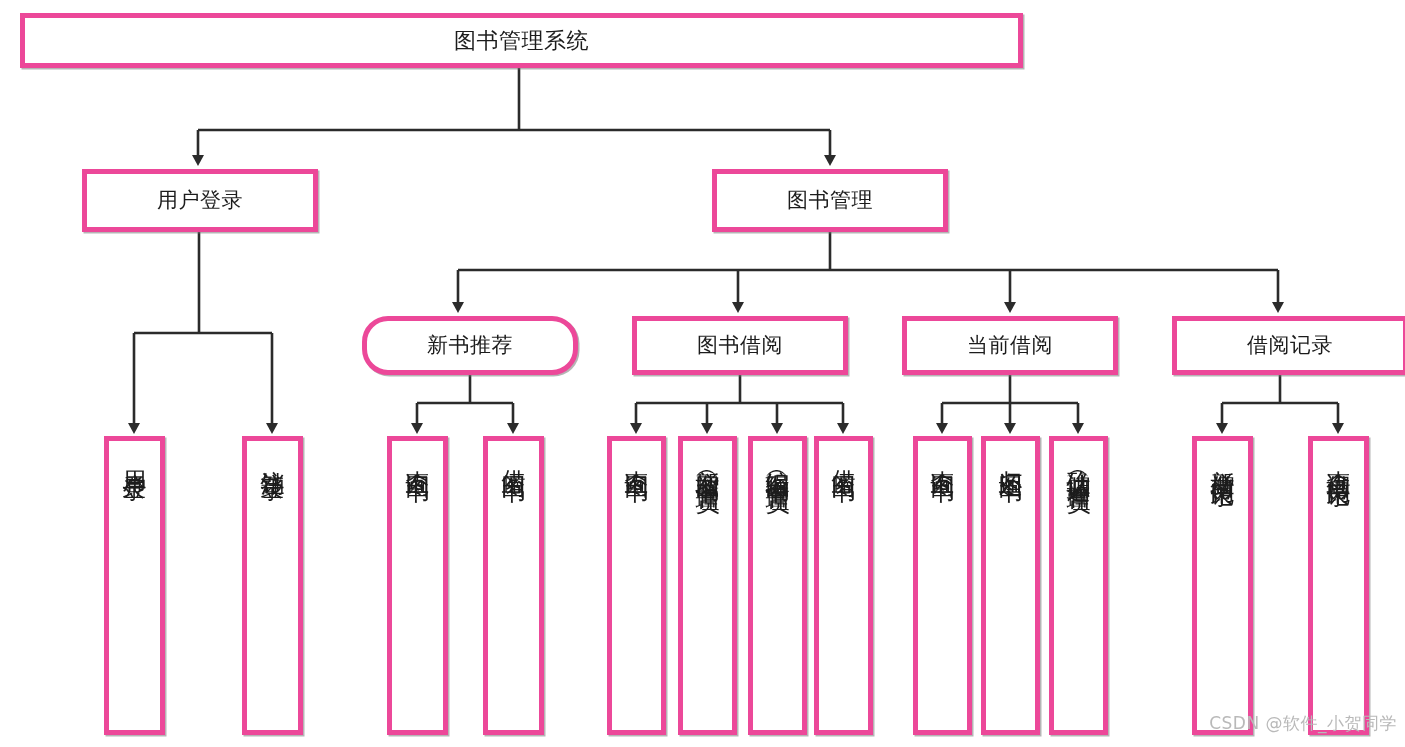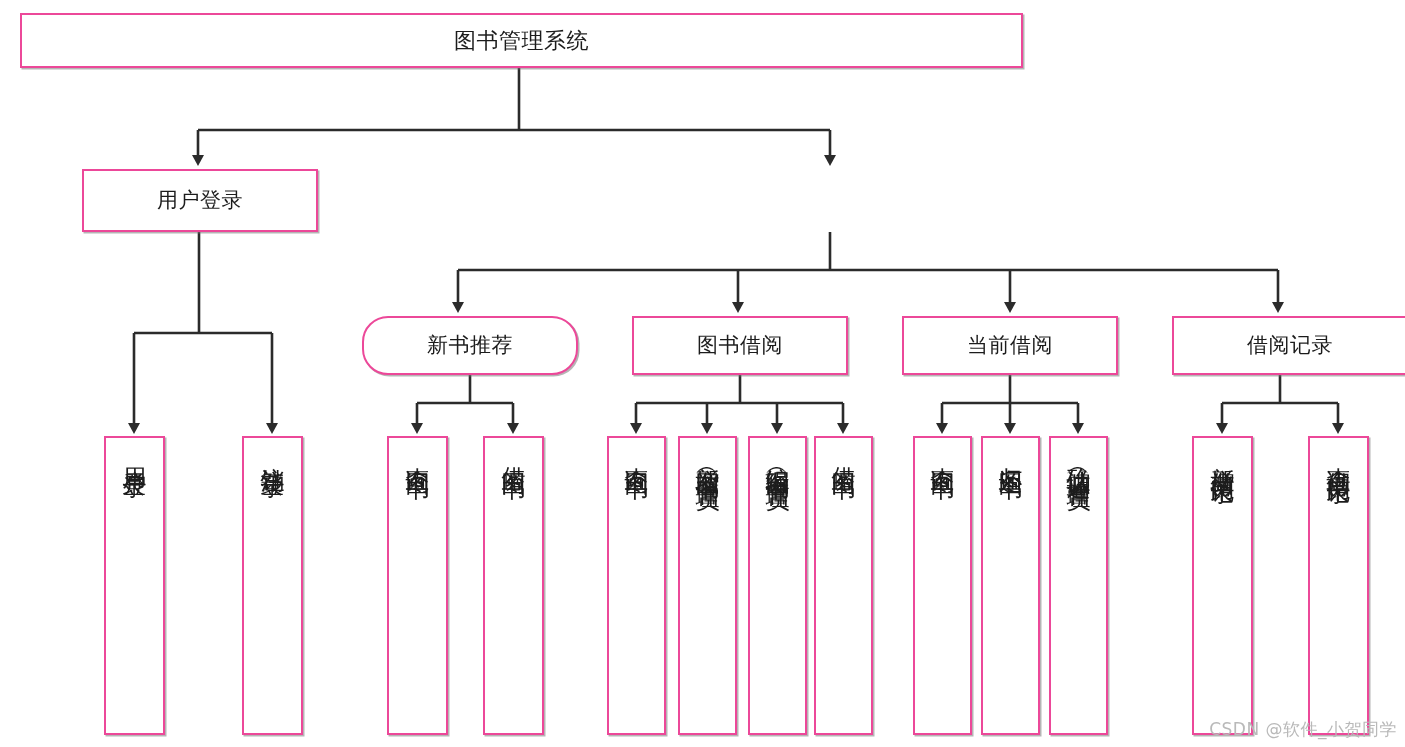--- a/index.html
+++ b/index.html
@@ -21,21 +21,21 @@
     position: absolute;
     left: 0;
     top: 0;
     width: 1405px;
     height: 747px;
     pointer-events: none;
   }
   .node {
     position: absolute;
     box-sizing: border-box;
-    border: 2px solid #ec4899;
+    border: 5px solid #ec4899;
     background: #ffffff;
     display: flex;
     align-items: center;
     justify-content: center;
     color: #1c1c1c;
     box-shadow: 1.5px 1.5px 0 rgba(120,120,120,0.55);
   }
   .node .lbl {
     display: block;
     line-height: 1.15;
@@ -58,21 +58,21 @@
     writing-mode: vertical-rl;
     text-orientation: upright;
     font-size: 24px;
     letter-spacing: 3px;
     line-height: 1;
     white-space: nowrap;
   }
   .watermark {
     position: absolute;
     right: 8px;
-    bottom: 6px;
+    bottom: 12px;
     font-size: 17px;
     color: #b9b9b9;
     letter-spacing: 0.5px;
     white-space: nowrap;
   }
 </style>
 </head>
 <body>
 
 <div id="canvas">
@@ -128,20 +128,23 @@
     </g>
   </svg>
 
   <div class="node h root" style="left:20px; top:13px; width:1003px; height:55px;">
     <span class="lbl">图书管理系统</span>
   </div>
 
   <div class="node h" style="left:82px; top:169px; width:236px; height:63px;">
     <span class="lbl">用户登录</span>
   </div>
+  <div class="node h" style="left:712px; top:169px; width:236px; height:63px;">
+    <span class="lbl">图书管理</span>
+  </div>
 
   <div class="node h" style="left:362px; top:316px; width:216px; height:59px;border-radius:26px;">
     <span class="lbl">新书推荐</span>
   </div>
   <div class="node h" style="left:902px; top:316px; width:216px; height:59px;">
     <span class="lbl">当前借阅</span>
   </div>
   <div class="node h" style="left:632px; top:316px; width:216px; height:59px;">
     <span class="lbl">图书借阅</span>
   </div>

